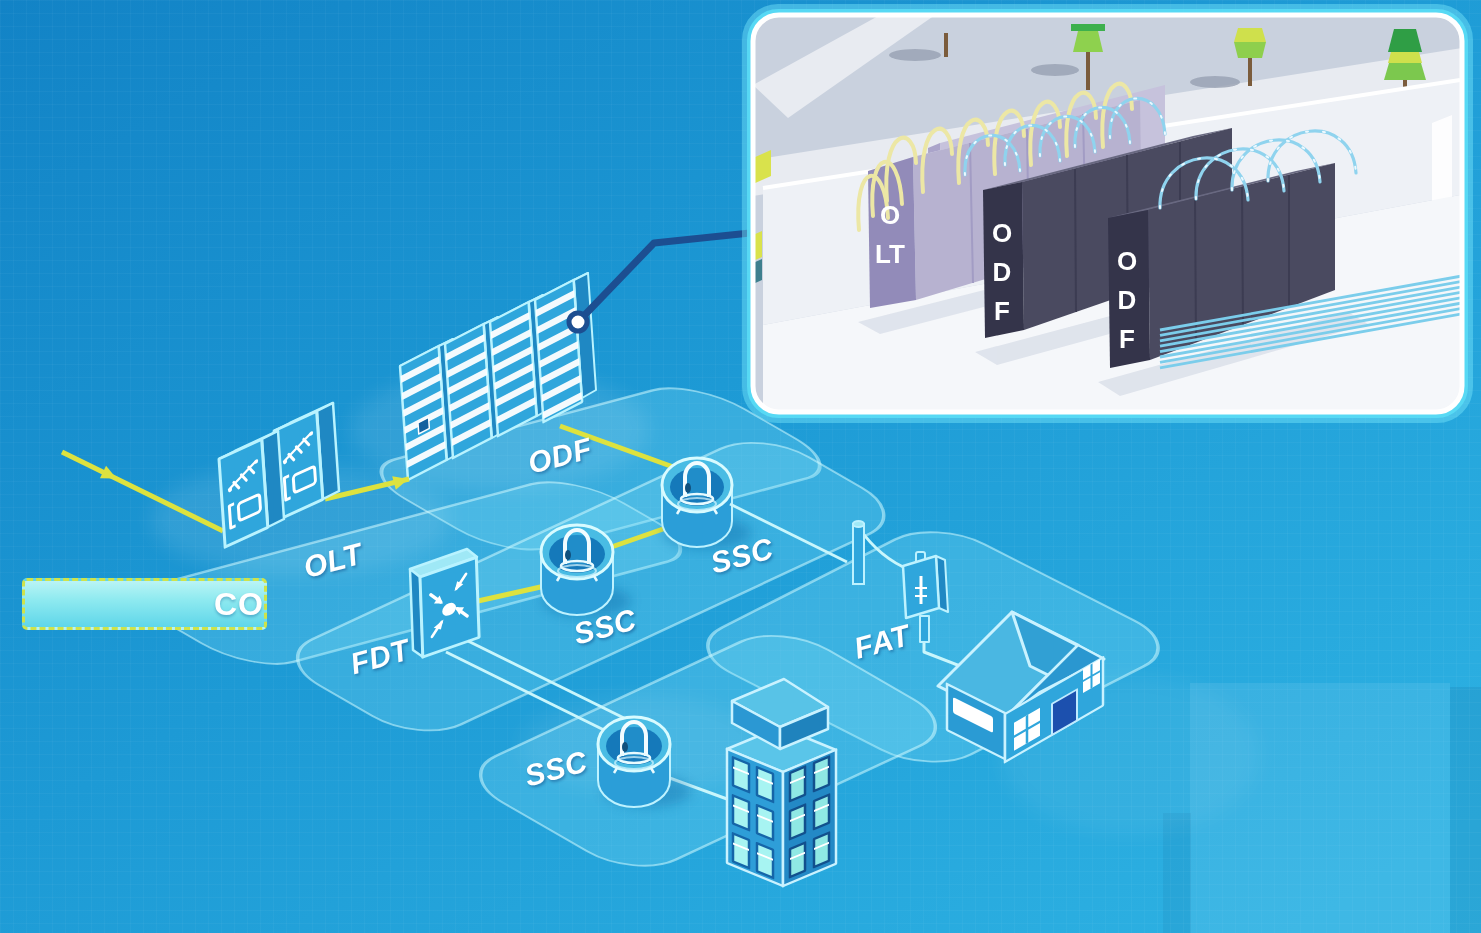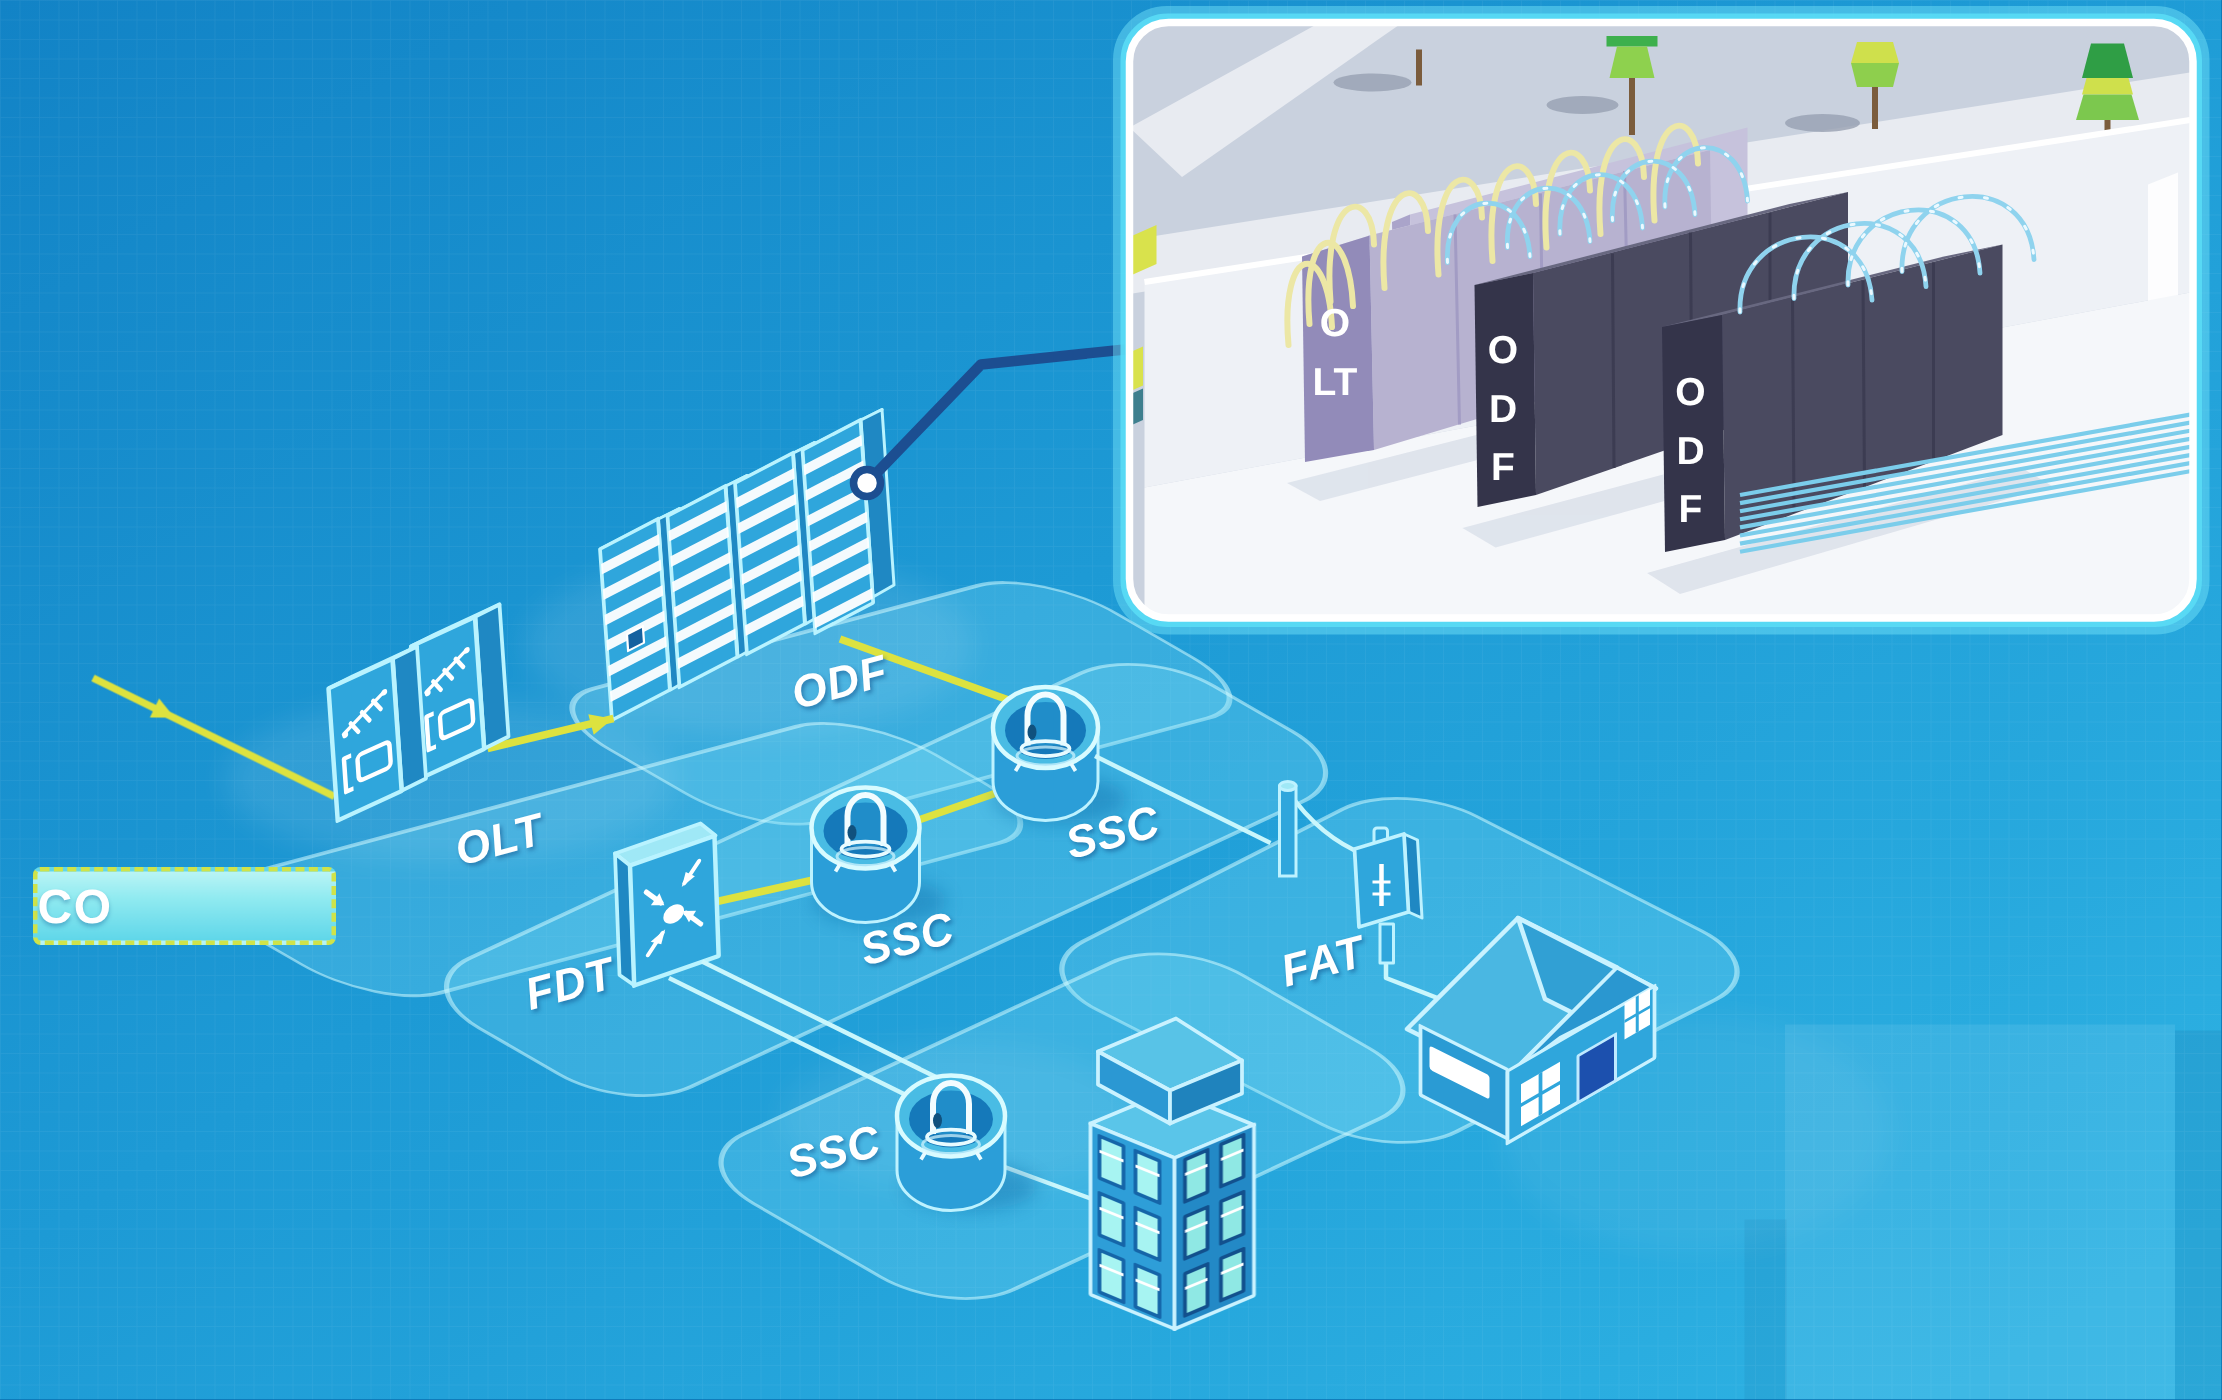--- a/index.html
+++ b/index.html
@@ -6,21 +6,21 @@
   #stage{position:relative;width:1481px;height:933px;overflow:hidden;
          font-family:"Liberation Sans",sans-serif;}
   #stage svg{position:absolute;left:0;top:0;}
   .lbl{position:absolute;color:#fff;font-weight:bold;font-style:italic;
        font-size:30px;letter-spacing:.5px;white-space:nowrap;
        transform:translate(-50%,-50%) rotate(-15deg);
        text-shadow:1px 2px 3px rgba(8,60,120,.45);}
   .co-box{position:absolute;left:22px;top:578px;width:196px;height:46px;
        background:linear-gradient(180deg,#b9f4f5 0%,#8feaf0 40%,#5fd6e9 100%);
        border:3px dashed #cfe34a;border-radius:5px;
-       display:flex;align-items:center;justify-content:flex-start;}
+       display:flex;align-items:center;justify-content:flex-end;padding-left:43px;}
   .co-box span{color:#fff;font-weight:bold;font-size:32px;letter-spacing:1px;
        text-shadow:0 2px 3px rgba(10,80,140,.35);}
   .rack-lbl{position:absolute;width:30px;color:#fff;font-weight:bold;
        font-size:26px;line-height:1.5;text-align:center;word-break:break-all;
        letter-spacing:0;}
 </style>
 </head>
 <body>
 
 <div id="stage">

